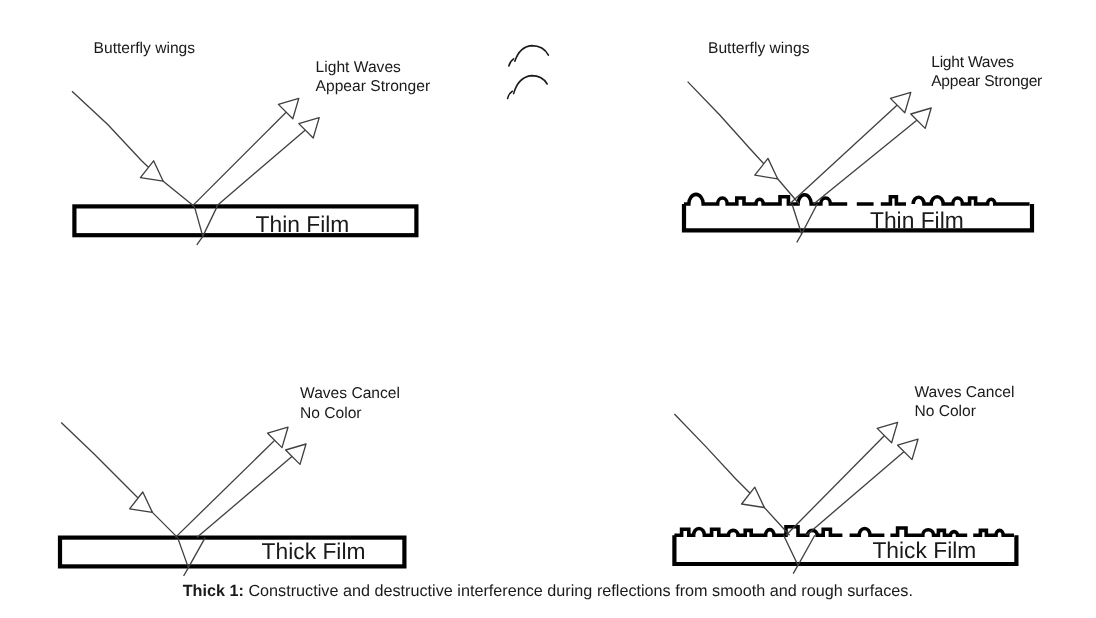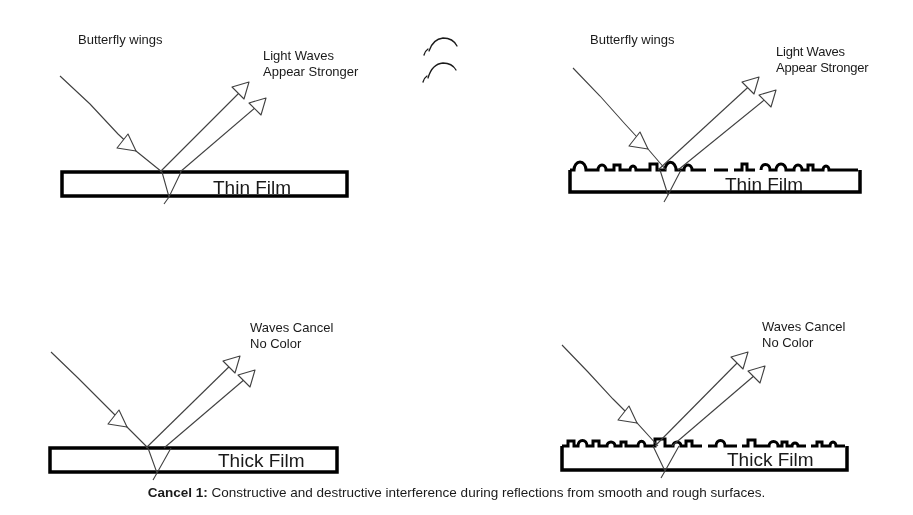--- a/index.html
+++ b/index.html
@@ -128,17 +128,17 @@
 
   <div class="film-lbl" style="left:213px;top:177px">Thin Film</div>
 
   <div class="film-lbl" style="left:725px;top:174px">Thin Film</div>
 
   <div class="film-lbl" style="left:218px;top:450px">Thick Film</div>
 
   <div class="film-lbl" style="left:727px;top:449px">Thick Film</div>
 
   <div id="caption">
-    <span class="cap-label">Cancel 1:</span>
+    <span class="cap-label">Thick 1:</span>
     <span>Constructive and destructive interference during reflections from smooth and rough surfaces.</span>
   </div>
 
 </div>
 
 </body></html>

